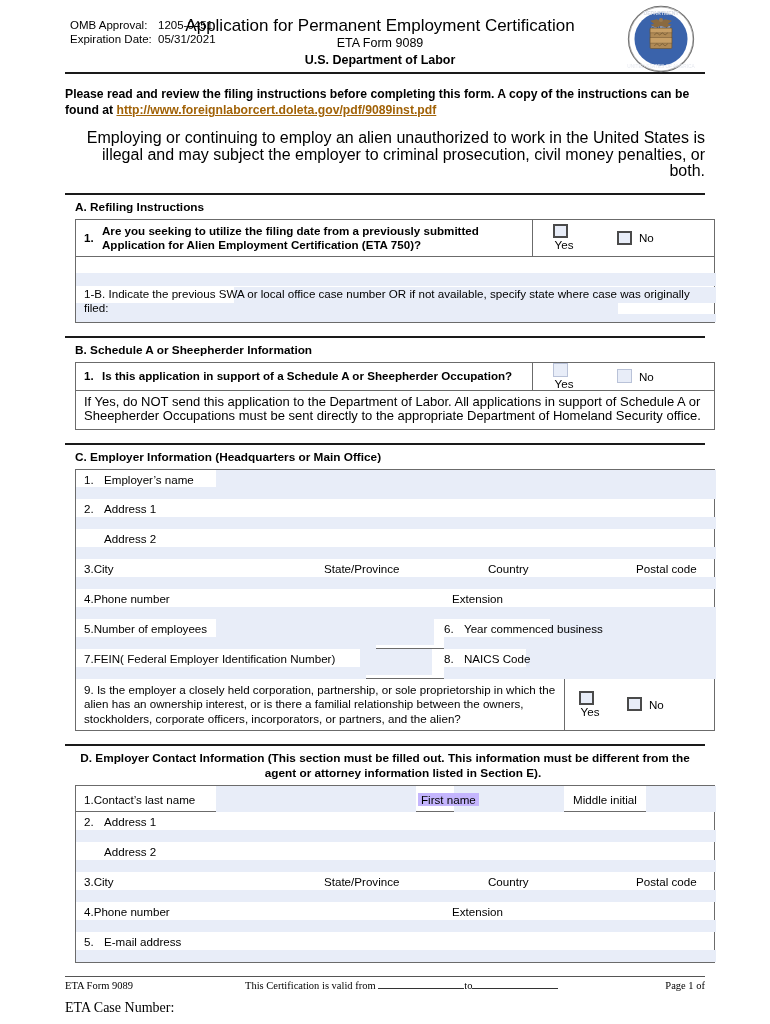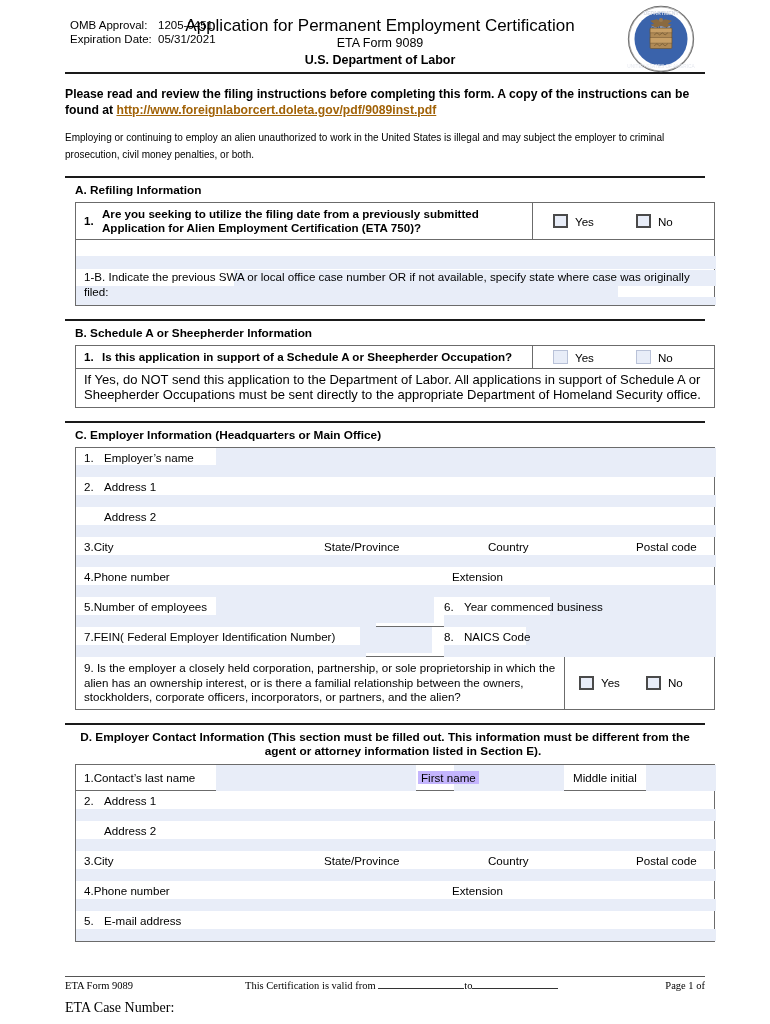--- a/index.html
+++ b/index.html
@@ -24,39 +24,39 @@
   .t2 { font-size: 12.5px; line-height: 17px; margin-top: 2px; }
   .t3 { font-size: 12.5px; font-weight: bold; line-height: 16px; }
   .seal {
     position: absolute; right: 10px; top: 5px; width: 68px; height: 68px;
   }
   .rule-thick { border-top: 2.5px solid #1a1a1a; margin-top: 4px; }
 
   
   .instr { margin-top: 12px; font-size: 12.2px; font-weight: bold; line-height: 16px; }
   .instr a { color: #a16207; text-decoration: underline; font-weight: bold; }
-  .note { margin-top: 12px; font-size: 10px; line-height: 16.5px; }
+  .note { margin-top: 12px; font-size: 16px; line-height: 16.5px; text-align: right; }
 
   
   .sec-rule { border-top: 2.2px solid #1a1a1a; margin-top: 13px; }
   .sec-head { font-size: 11.8px; font-weight: bold; margin: 5px 0 5px 10px; }
   .sec-head.center { text-align: center; margin-left: 0; line-height: 14.5px; }
   .sec-head.center .l2 { display: block; padding-left: 36px; }
 
   .tbl { border: 1px solid #6b6b6b; margin-left: 10px; margin-right: 0; width: 640px; background: #fff; }
   .row { display: flex; border-bottom: 1px solid #6b6b6b; min-height: 21px; position: relative; }
   .row:last-child { border-bottom: none; }
 
   .q { flex: 1; display: flex; align-items: center; padding: 4px 6px 4px 8px;
        font-size: 11.6px; font-weight: bold; line-height: 14px; }
   .q .num { width: 18px; flex: none; }
   .ynbox { width: 182px; flex: none; border-left: 1px solid #6b6b6b;
            display: flex; align-items: center; justify-content: flex-start; }
   .yn { display: flex; align-items: center; font-size: 11.6px; font-weight: normal; }
-  .yn:first-child { margin-left: 20px; }
+  .yn:first-child { margin-left: 20px; flex-direction: column; }
   .yn:last-child { margin-left: 42px; }
   .cb { width: 15px; height: 14px; background: #e8edf8; margin-right: 7px; display:inline-block; }
   .cb.strong { border: 2px solid #4a4a4a; }
   .cb.light { border: 1px solid #b9c2d8; }
 
   
   .frow { position: relative; border-bottom: 1px solid #6b6b6b; }
   .frow:last-child { border-bottom: none; }
   .flabelline { display: flex; align-items: center; height: 18px; padding: 1px 0 0 8px;
                 font-size: 11.6px; position: relative; z-index: 2; }
@@ -126,21 +126,21 @@
     </div>
   </div>
   <div class="rule-thick"></div>
 
   <div class="instr">
     <span>Please read and review the filing instructions before completing this form.  A copy of the instructions can be found at </span><a href="#">http://www.foreignlaborcert.doleta.gov/pdf/9089inst.pdf</a>
   </div>
   <div class="note">Employing or continuing to employ an alien unauthorized to work in the United States is illegal and may subject the employer to criminal prosecution, civil money penalties, or both.</div>
 
   <div class="sec-rule"></div>
-  <div class="sec-head">A.  Refiling Information</div>
+  <div class="sec-head">A.  Refiling Instructions</div>
 
   <div class="tbl">
     <div class="row" style="min-height:34px;">
       <div class="q">
         <span class="num">1.</span>
         <span>Are you seeking to utilize the filing date from a previously submitted Application for Alien Employment Certification (ETA 750)?</span>
       </div>
       <div class="ynbox">
         <label class="yn">
           <span class="cb strong"></span>

